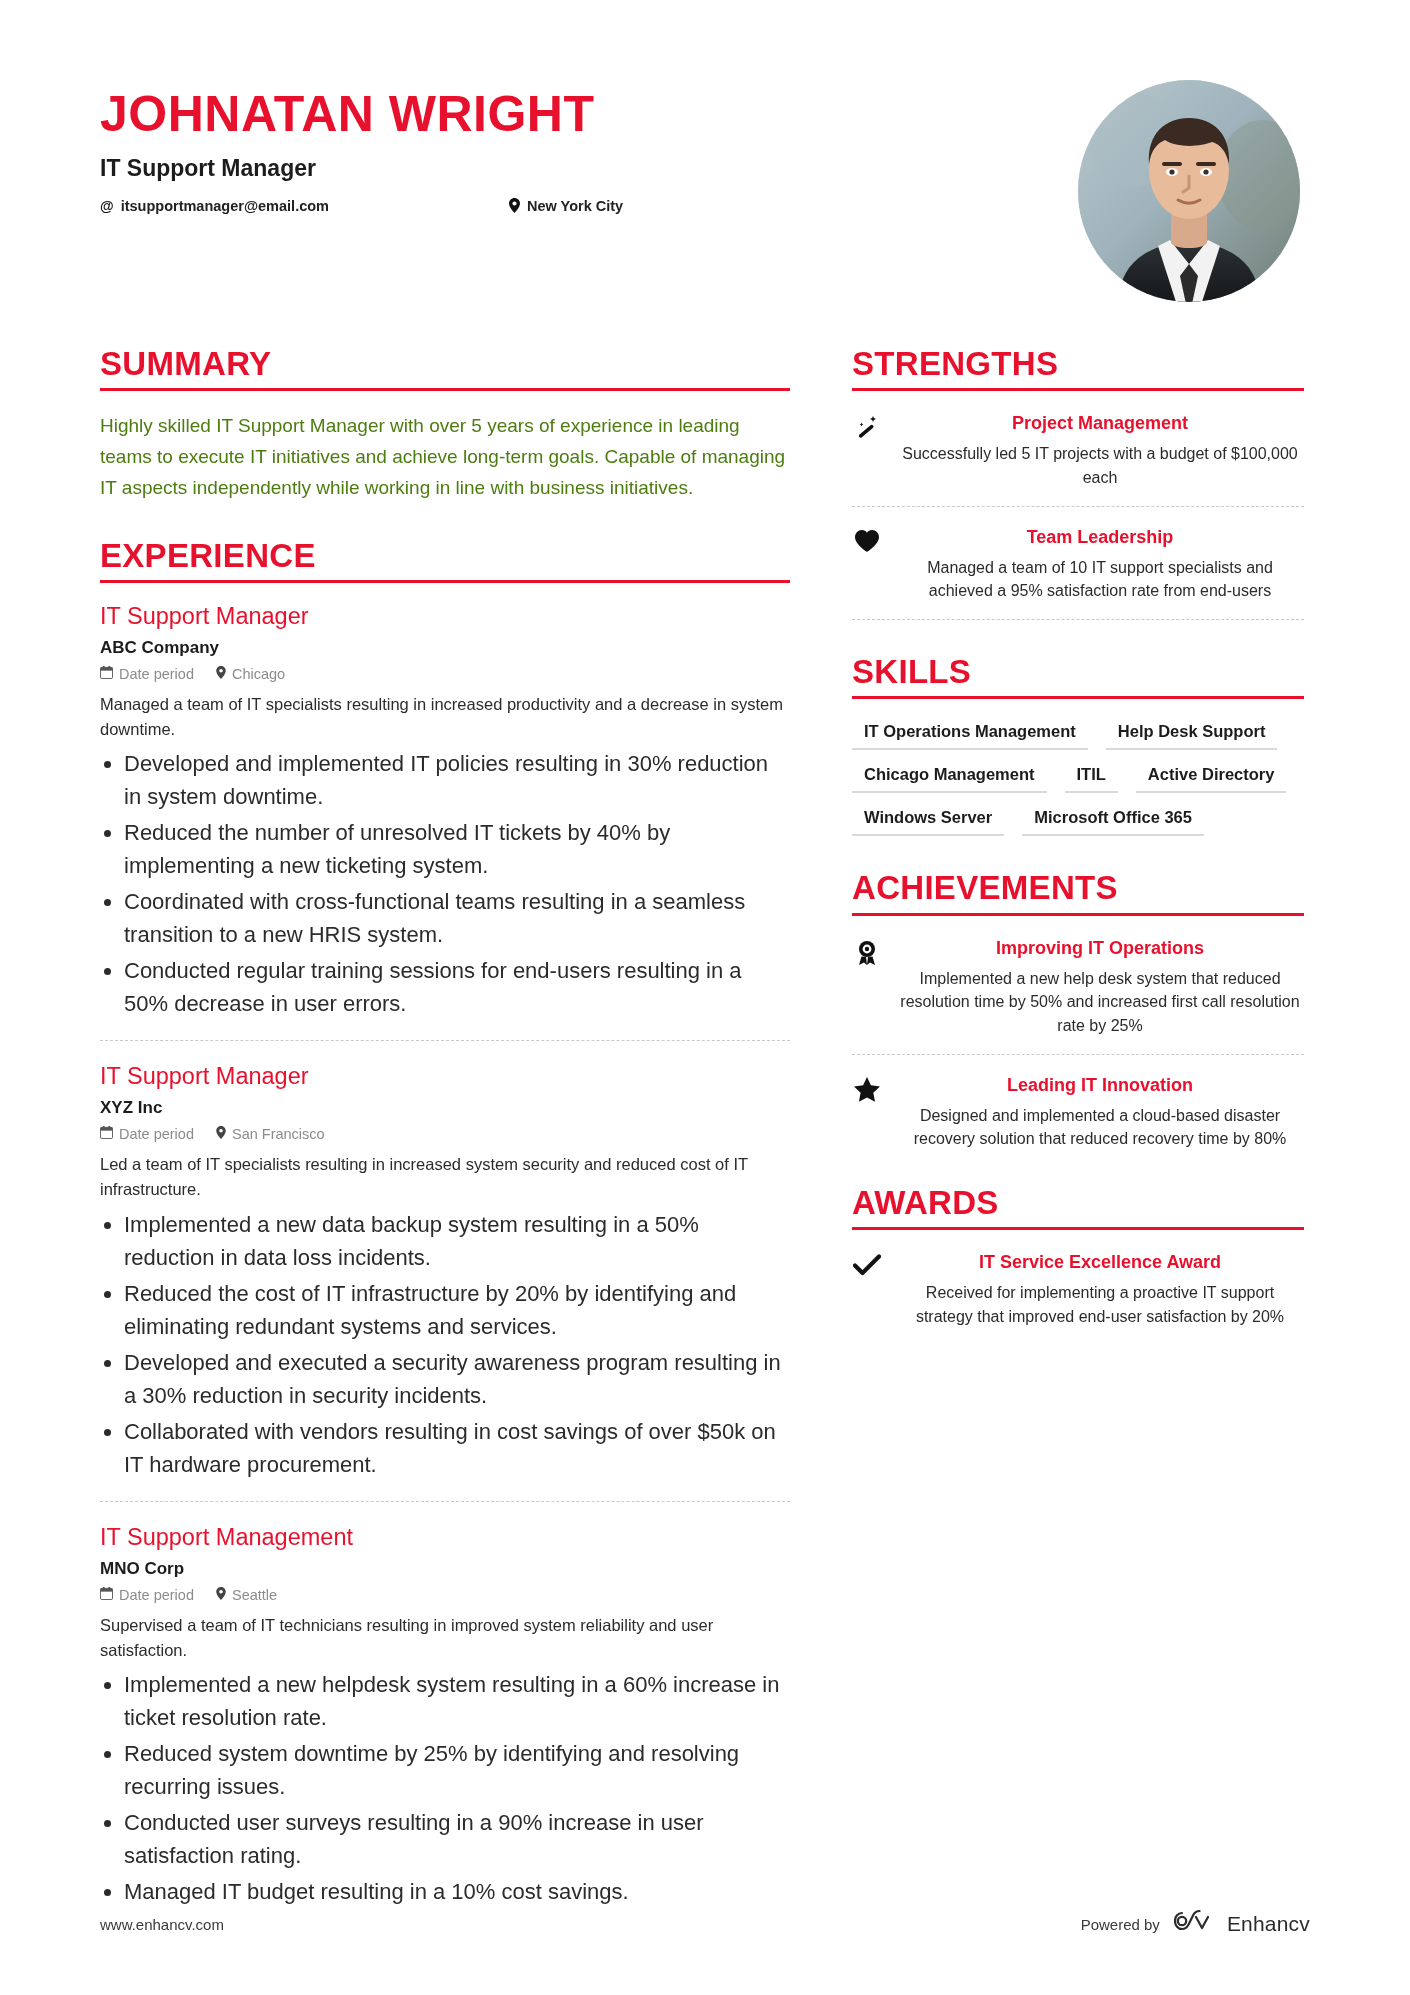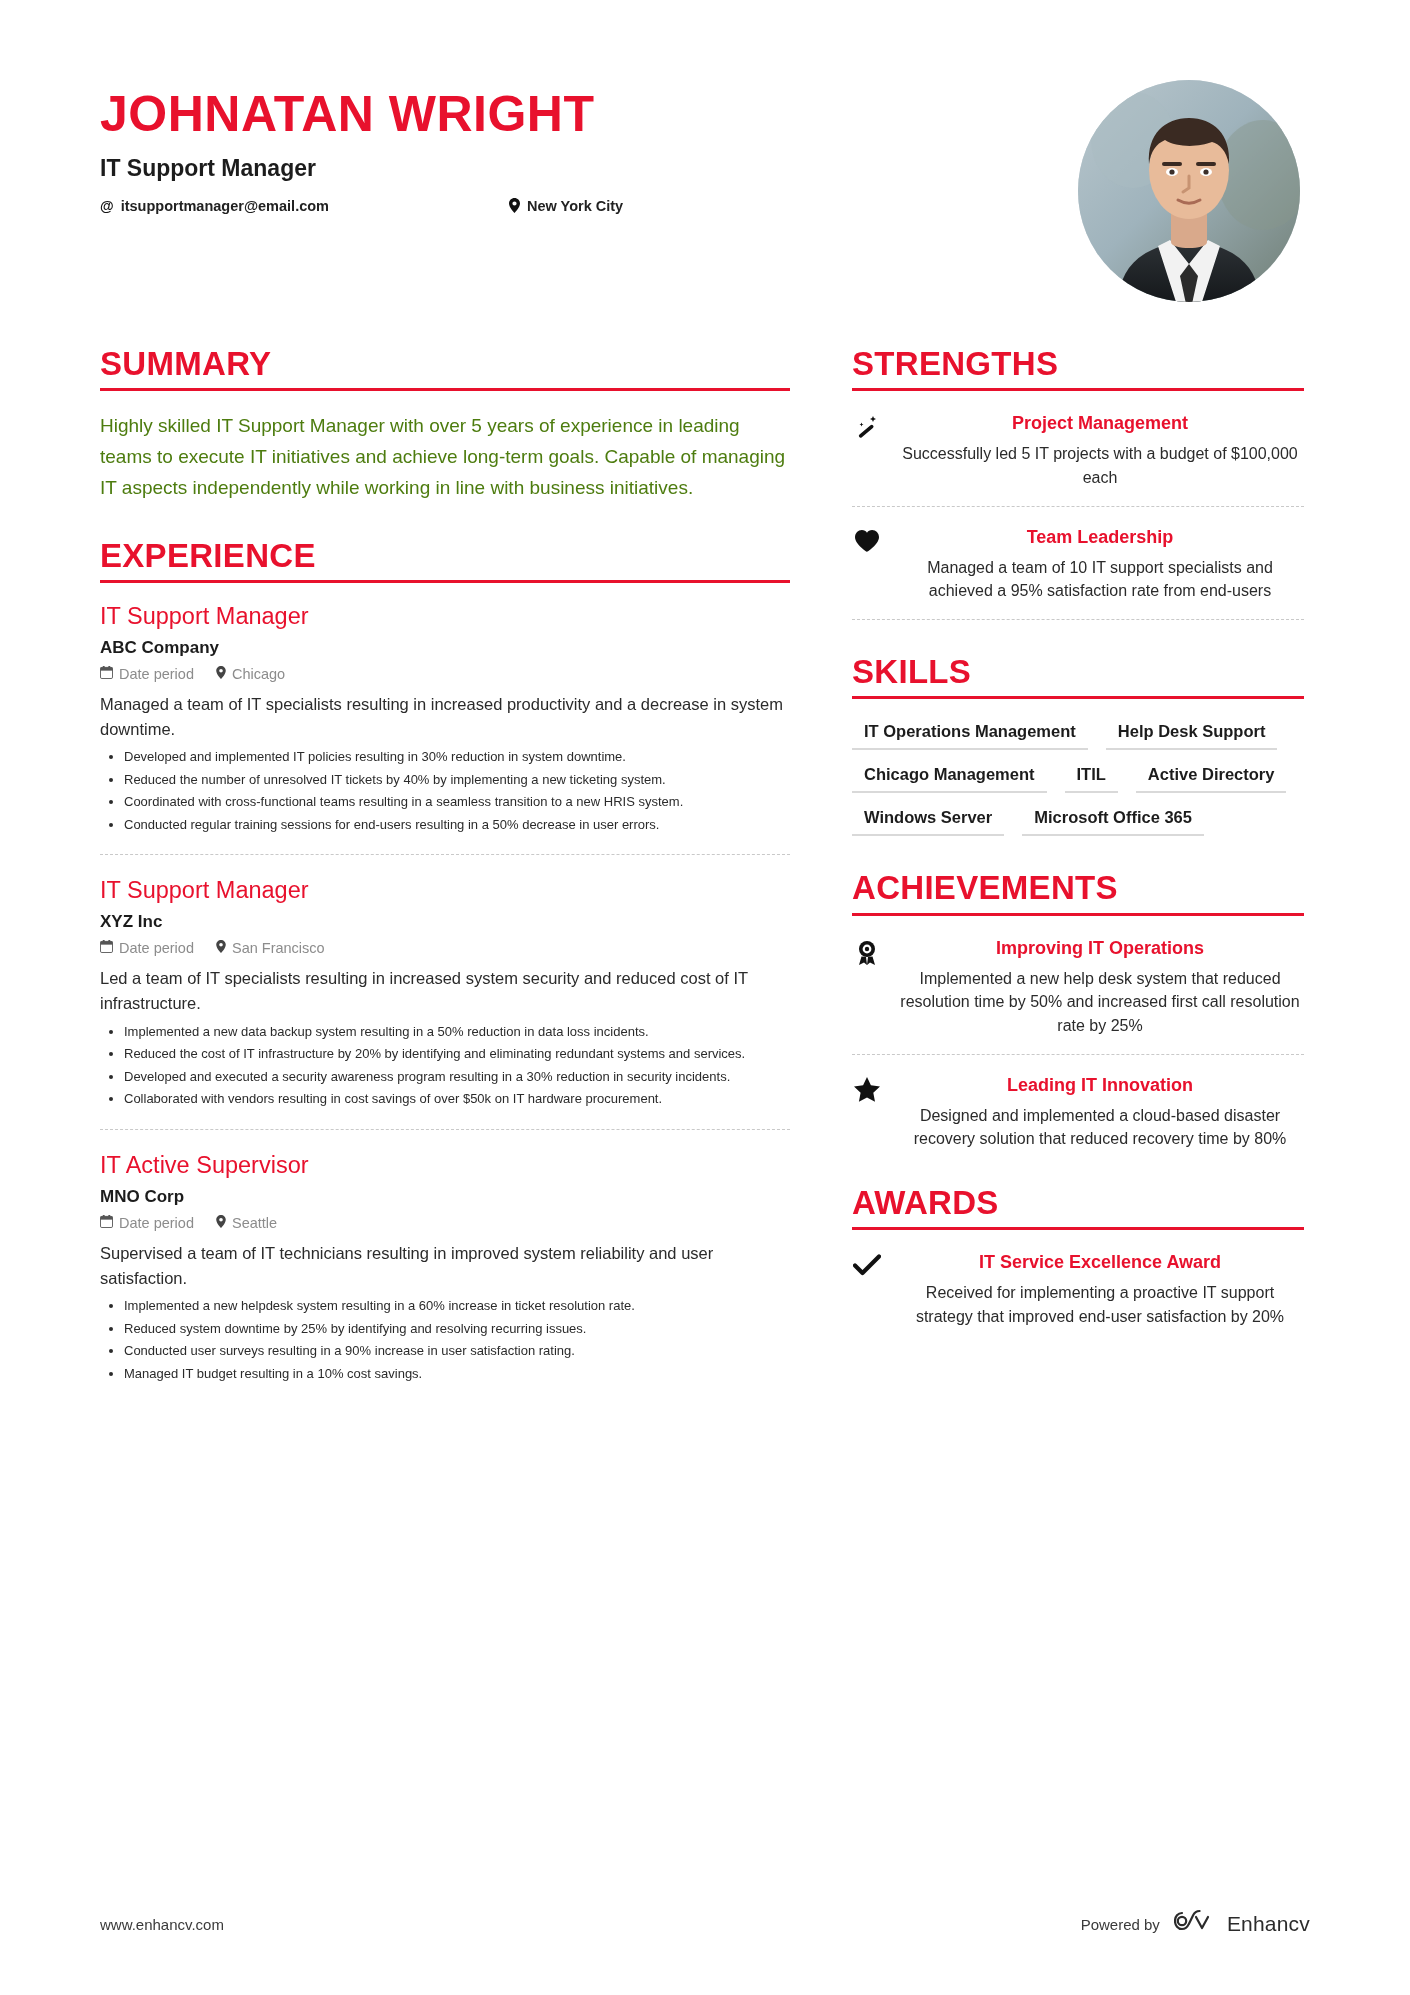--- a/index.html
+++ b/index.html
@@ -118,21 +118,21 @@
   .job-meta .mi { display: flex; align-items: center; gap: 6px; }
   .job-meta .gi { font-size: 13px; color: #444; }
   .job-desc {
     font-size: 16.5px;
     line-height: 1.5;
     color: #2b2b2b;
     margin-bottom: 6px;
   }
   ul.bullets { margin: 0 0 0 0; padding-left: 24px; }
   ul.bullets li {
-    font-size: 13px;
+    font-size: 22px;
     line-height: 1.5;
     color: #2b2b2b;
     margin-bottom: 3px;
   }
   .job-sep {
     border-bottom: 1px dashed #c9c9c9;
     margin: 20px 0 22px 0;
   }
 
   
@@ -332,21 +332,21 @@
             <li>Implemented a new data backup system resulting in a 50% reduction in data loss incidents.</li>
             <li>Reduced the cost of IT infrastructure by 20% by identifying and eliminating redundant systems and services.</li>
             <li>Developed and executed a security awareness program resulting in a 30% reduction in security incidents.</li>
             <li>Collaborated with vendors resulting in cost savings of over $50k on IT hardware procurement.</li>
           </ul>
         </div>
 
         <div class="job-sep"></div>
 
         <div class="job">
-          <div class="job-title">IT Active Supervisor</div>
+          <div class="job-title">IT Support Management</div>
           <div class="job-company">MNO Corp</div>
           <div class="job-meta">
             <div class="mi">
               <span class="gi">
                 <svg width="13" height="13" viewBox="0 0 14 14">
                     <rect x="0.5" y="1.5" width="13" height="12" rx="1.5" fill="none" stroke="#555"></rect>
                     <rect x="0.5" y="1.5" width="13" height="3.5" fill="#555"></rect>
                     <rect x="3" y="0" width="2" height="3" fill="#555"></rect>
                     <rect x="9" y="0" width="2" height="3" fill="#555"></rect>
                   </svg>

